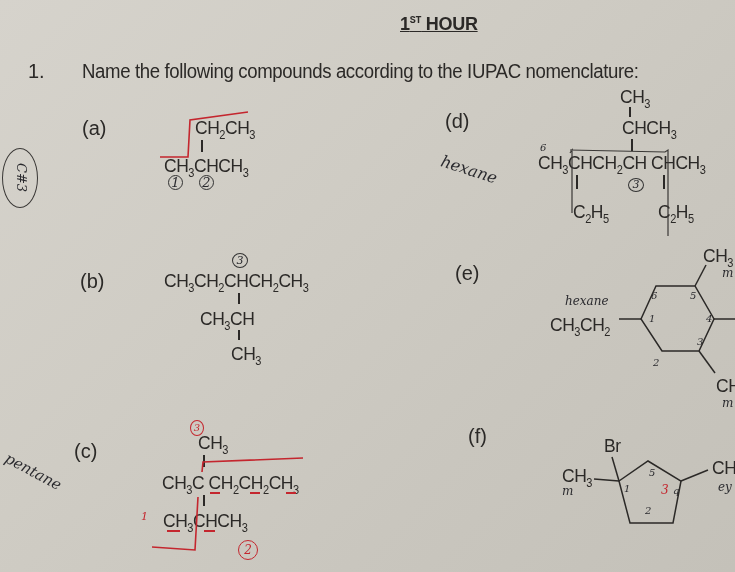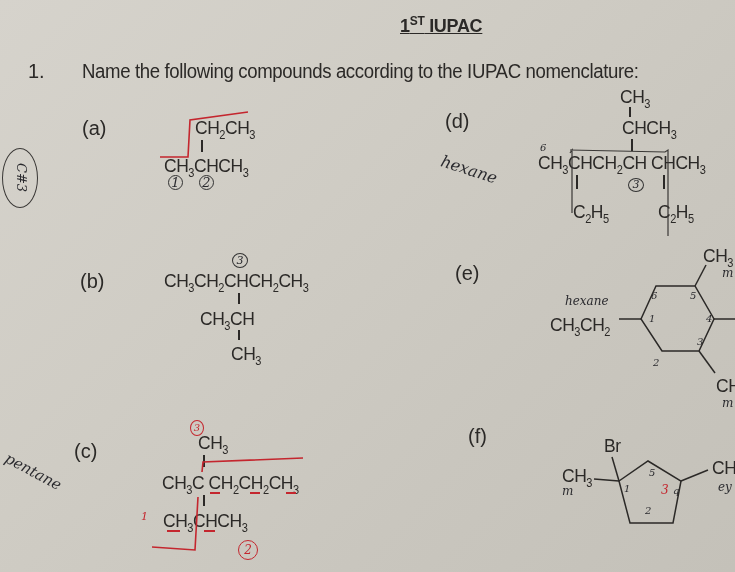--- a/index.html
+++ b/index.html
@@ -7,34 +7,34 @@
     width:735px; height:572px; overflow:hidden; position:relative;
     background: linear-gradient(135deg, #d6d3cc 0%, #cfccc4 40%, #c9c6be 70%, #c4c1b9 100%);
     font-family: "Liberation Sans", sans-serif;
     color:#2a2826;
   }
   .abs { position:absolute; }
   .print { font-family:"Liberation Sans", sans-serif; color:#2b2927; }
   .hand { font-family:"DejaVu Serif", serif; font-style:italic; color:#2a2a2e; }
   .red { color:#c4262e; }
   .title { left:400px; top:14px; font-size:18px; font-weight:bold; text-decoration:underline; letter-spacing:-0.3px;}
-  .title sup { font-size:12px; }
+  .title sup { font-size:10px;font-family:Liberation Mono, monospace; }
   .qnum { left:28px; top:60px; font-size:20px; }
   .qtext { left:82px; top:60px; font-size:20px; letter-spacing:-0.4px; transform:scaleX(0.93); transform-origin:left;}
   .label { font-size:20px; }
   .chem { font-size:19px; letter-spacing:-0.5px; white-space:nowrap; transform:scaleX(0.92); transform-origin:left; }
   .chem sub { font-size:12px; }
   .bond-v { width:1.5px; background:#2b2927; }
   svg { position:absolute; left:0; top:0; }
 </style>
 </head>
 <body>
 
 <div class="abs print title">
-  <span>1</span><sup>ST</sup><span> IUPAC</span>
+  <span>1</span><sup>ST</sup><span> HOUR</span>
 </div>
 
 <div class="abs print qnum">1.</div>
 <div class="abs print qtext">Name the following compounds according to the IUPAC nomenclature:</div>
 
 <div class="abs hand" style="left:2px; top:148px; width:34px; height:58px; border:1.5px solid #3a3836; border-radius:50%; font-size:13px; writing-mode:vertical-rl; text-align:center; line-height:32px;">
   <span>C#3</span>
 </div>
 
 <div class="abs print label" style="left:82px; top:117px;">(a)</div>

